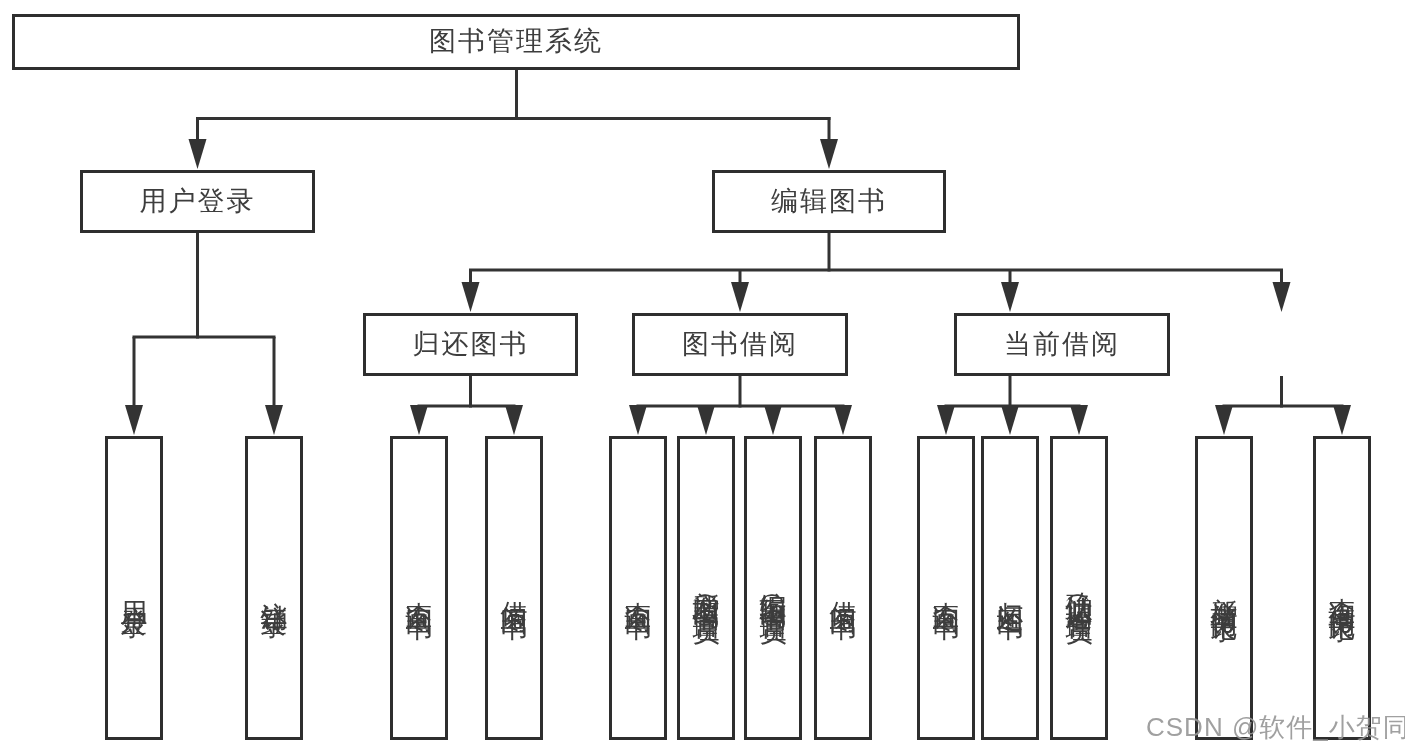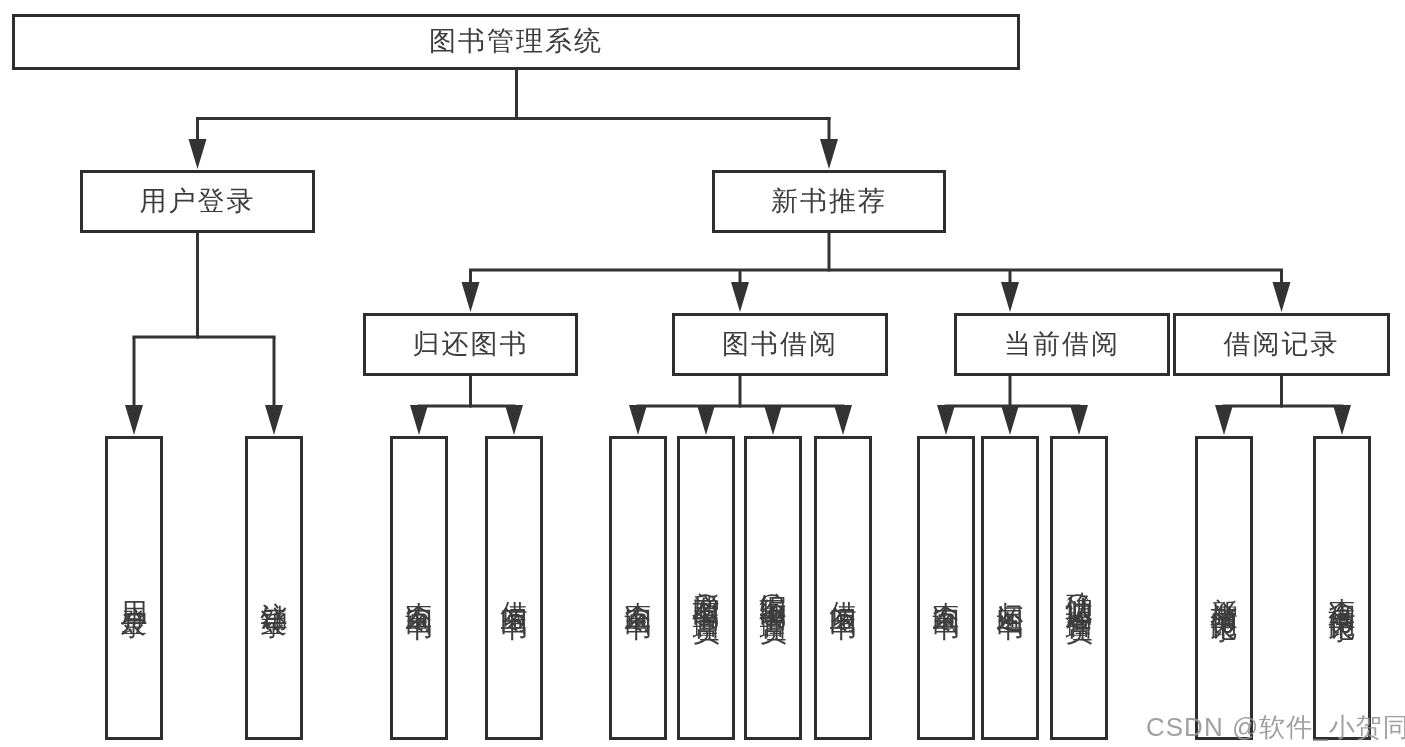--- a/index.html
+++ b/index.html
@@ -108,26 +108,25 @@
       <line x1="1281.5" y1="376" x2="1281.5" y2="407.5"></line>
       <line x1="1222.5" y1="406" x2="1343.5" y2="406"></line>
       <path d="M1215 405 L1233 405 L1224 435 Z" stroke="none"></path>
       <path d="M1333 405 L1351 405 L1342 435 Z" stroke="none"></path>
     </g>
   </svg>
 
   <div class="box" style="left:12px; top:14px; width:1008px; height:56px;">图书管理系统</div>
 
   <div class="box" style="left:80px; top:170px; width:235px; height:63px;">用户登录</div>
-  <div class="box" style="left:712px; top:170px; width:234px; height:63px;">新书推荐</div>
+  <div class="box" style="left:712px; top:170px; width:234px; height:63px;">编辑图书</div>
 
   <div class="box" style="left:363px; top:313px; width:215px; height:63px;">归还图书</div>
-  <div class="box" style="left:632px; top:313px; width:216px; height:63px;margin-left:40px;">图书借阅</div>
+  <div class="box" style="left:632px; top:313px; width:216px; height:63px;">图书借阅</div>
   <div class="box" style="left:954px; top:313px; width:216px; height:63px;">当前借阅</div>
-  <div class="box" style="left:1173px; top:313px; width:217px; height:63px;">借阅记录</div>
 
   <div class="box v-box" style="left:105px; top:436px; width:58px; height:304px;">用户登录</div>
   <div class="box v-box" style="left:245px; top:436px; width:58px; height:304px;">注销登录</div>
 
   <div class="box v-box" style="left:390px; top:436px; width:58px; height:304px;">查询图书</div>
   <div class="box v-box" style="left:485px; top:436px; width:58px; height:304px;">借阅图书</div>
 
   <div class="box v-box" style="left:609px; top:436px; width:58px; height:304px;">查询图书</div>
   <div class="box v-box" style="left:677px; top:436px; width:58px; height:304px;">新增图书（管理员）</div>
   <div class="box v-box" style="left:744px; top:436px; width:58px; height:304px;">编辑图书（管理员）</div>

